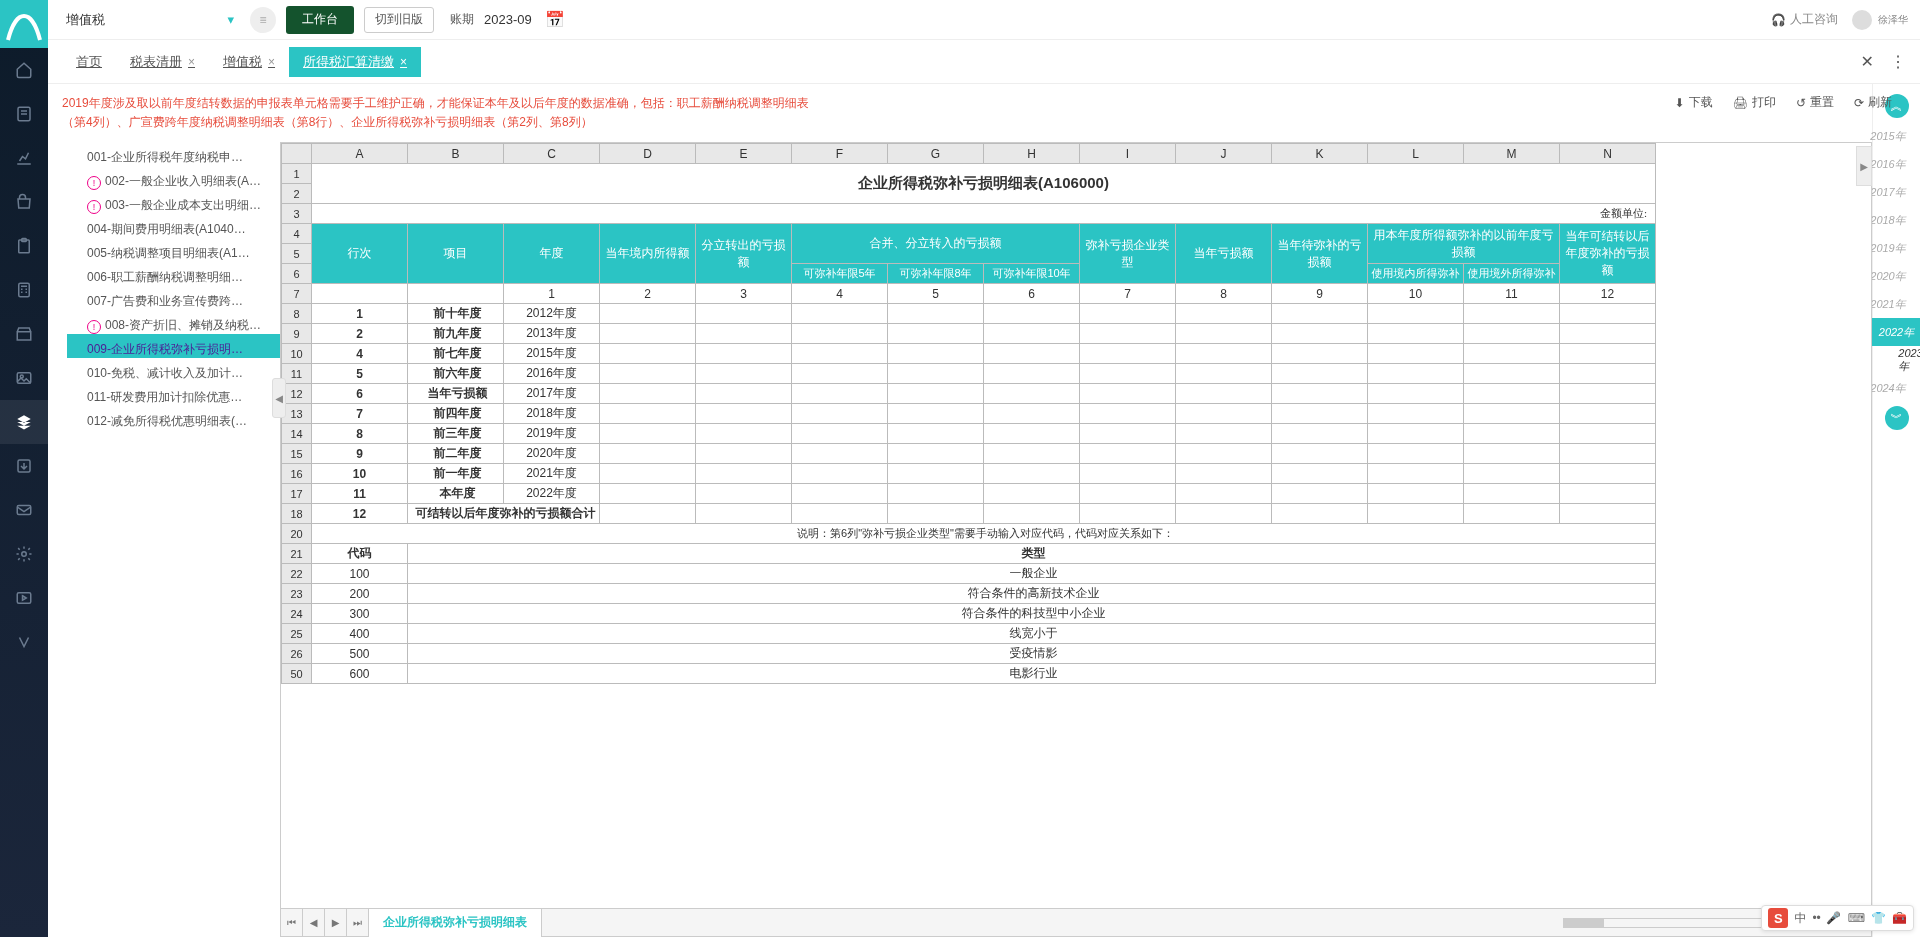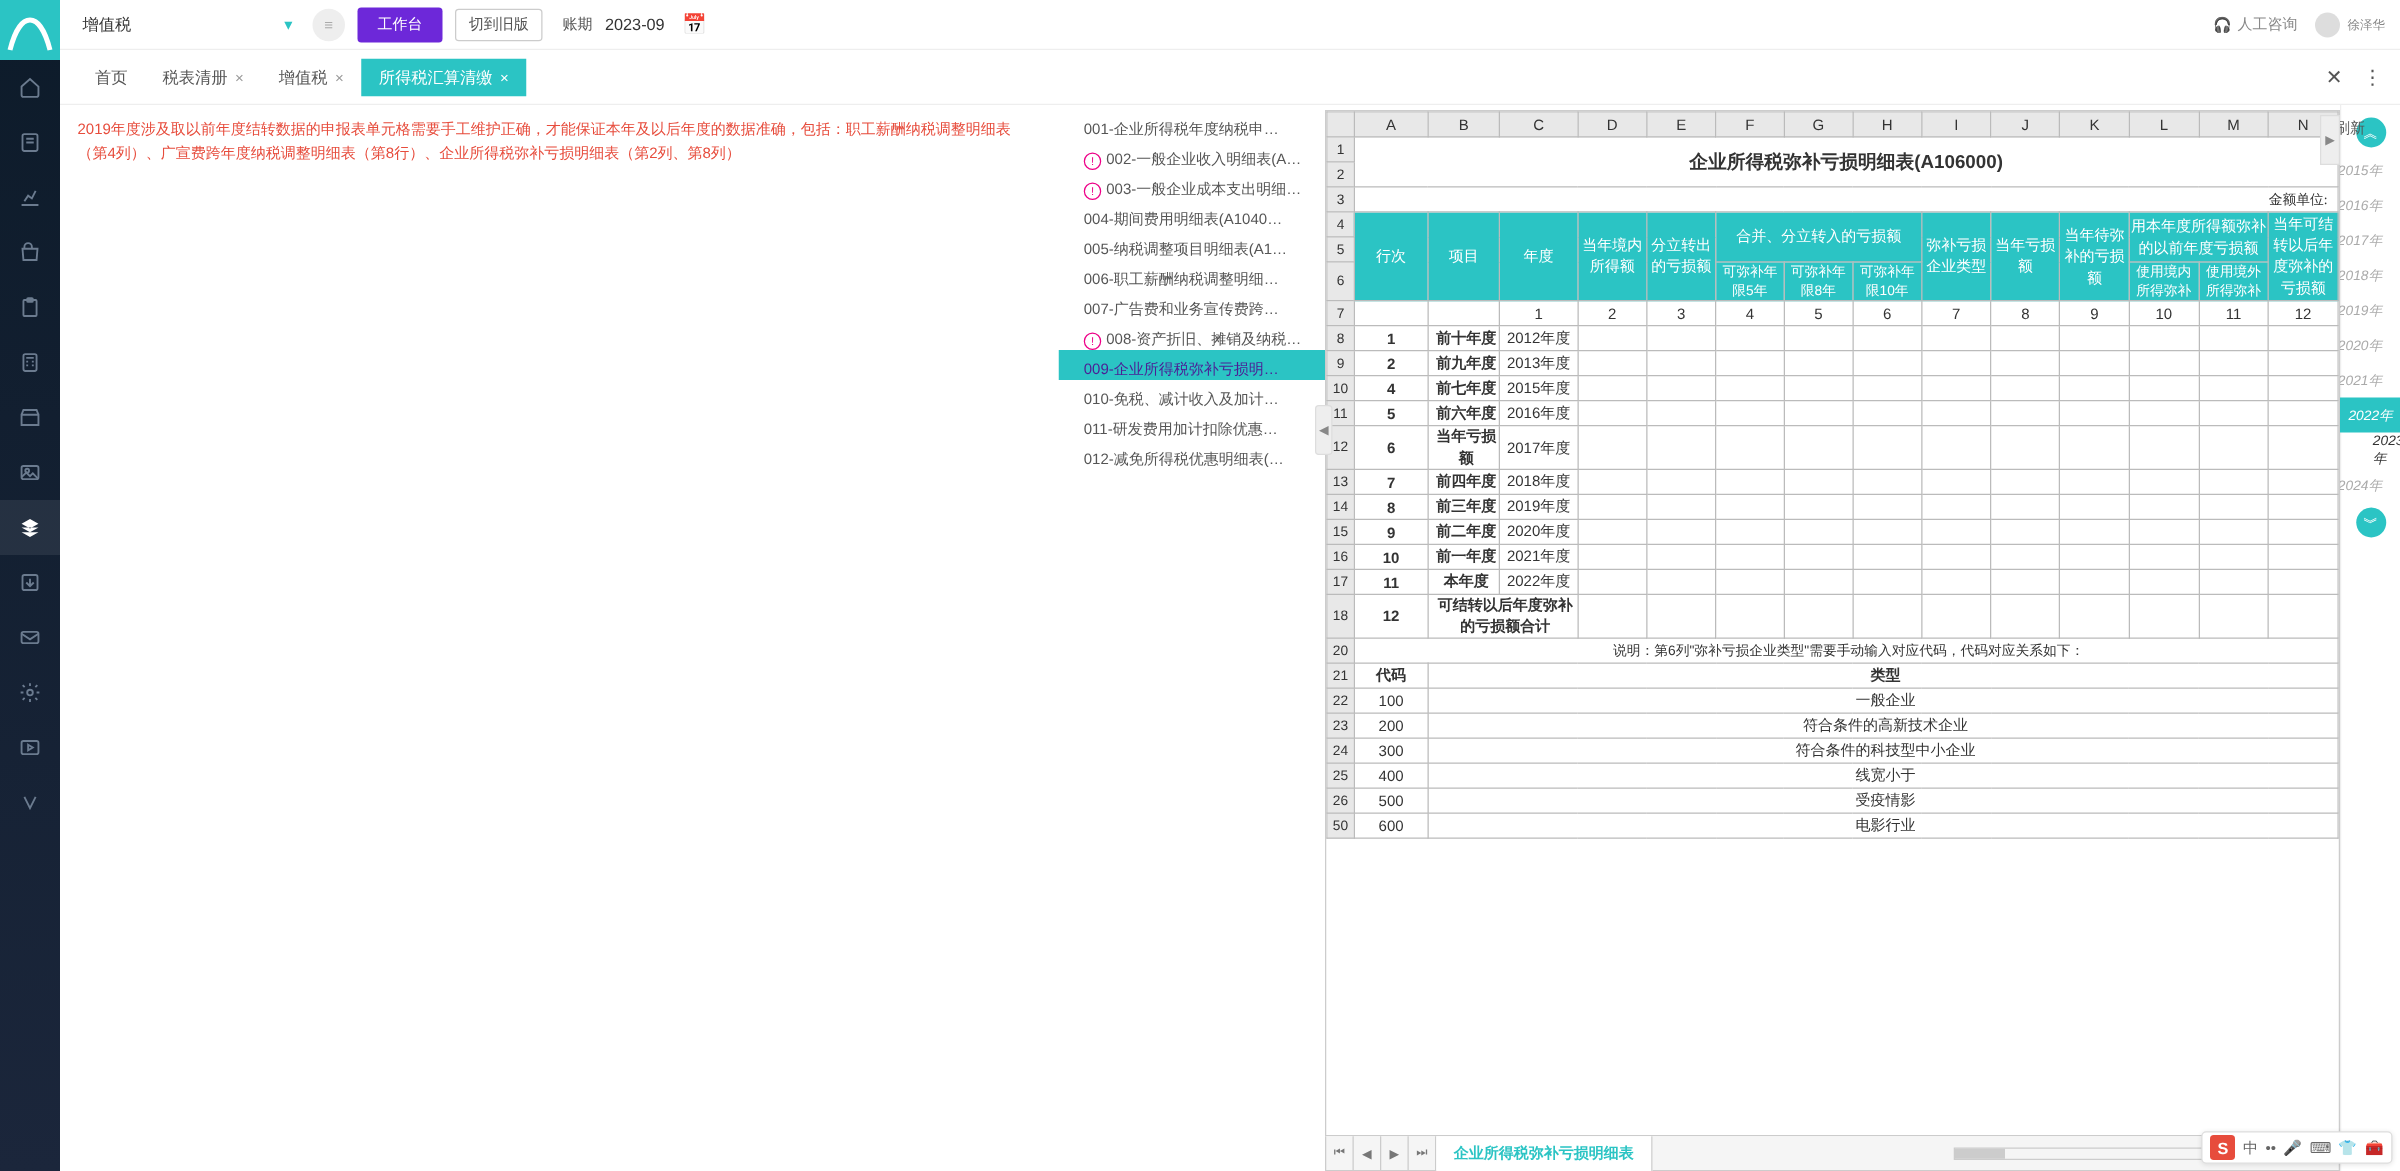--- a/index.html
+++ b/index.html
@@ -14,33 +14,33 @@
 .left-nav .nav-item svg { width: 18px; height: 18px; }
 
 
 .main { flex: 1; display: flex; flex-direction: column; background: #fff; }
 
 
 .topbar { height: 40px; display: flex; align-items: center; padding: 0 12px; border-bottom: 1px solid #eee; gap: 10px; }
 .dropdown { min-width: 180px; height: 28px; border: none; background: transparent; color: #333; font-size: 13px; display: flex; align-items: center; justify-content: space-between; padding: 0 6px; cursor: pointer; }
 .dropdown .chev { color: #2bc4c4; }
 .circle-btn { width: 26px; height: 26px; border-radius: 50%; background: #eee; display: flex; align-items: center; justify-content: center; color: #aaa; font-size: 12px; }
-.btn-primary { background: #6d28d9; color: #fff; border: none; height: 28px; padding: 0 16px; border-radius: 3px; font-size: 12px; cursor: pointer; }
+.btn-primary { background: #14532d; color: #fff; border: none; height: 28px; padding: 0 16px; border-radius: 3px; font-size: 12px; cursor: pointer; }
 .btn-outline { border: 1px solid #ccc; background: #fff; height: 26px; padding: 0 10px; border-radius: 3px; font-size: 12px; cursor: pointer; color: #555; }
 .period-label { font-size: 12px; color: #555; margin-left: 6px; }
 .period-value { font-size: 13px; color: #333; }
 .cal-icon { color: #2bc4c4; margin-left: 4px; }
 .topbar .right { margin-left: auto; display: flex; align-items: center; gap: 14px; }
 .headset { color: #888; font-size: 12px; display: flex; align-items: center; gap: 4px; }
 .user { display: flex; align-items: center; gap: 6px; color: #888; font-size: 10px; }
 .avatar { width: 20px; height: 20px; border-radius: 50%; background: #ddd; }
 
 
 .tabs { height: 44px; display: flex; align-items: center; padding: 0 14px; border-bottom: 1px solid #eee; gap: 2px; }
-.tab { padding: 0 14px; height: 30px; display: flex; align-items: center; font-size: 13px; color: #555; cursor: pointer; gap: 6px; }
+.tab { padding: 0 14px; height: 30px; display: flex; align-items: center; font-size: 13px; color: #555; cursor: pointer; gap: 6px; text-decoration: underline; }
 .tab .close { font-size: 12px; color: #999; }
 .tab.active { background: #2bc4c4; color: #fff; }
 .tab.active .close { color: #fff; }
 .tabs .tools { margin-left: auto; display: flex; align-items: center; gap: 16px; color: #555; }
 
 
 .content { flex: 1; display: flex; overflow: hidden; position: relative; }
 .notice { font-size: 12px; color: #e74c3c; padding: 10px 14px 6px; line-height: 1.6; max-width: 780px; }
 .toolbar { position: absolute; top: 10px; right: 28px; display: flex; gap: 20px; font-size: 12px; color: #555; }
 .toolbar .tbtn { cursor: pointer; display: flex; align-items: center; gap: 4px; }
@@ -76,21 +76,21 @@
 .year-panel .yp-btn { width: 24px; height: 24px; border-radius: 50%; background: #2bc4c4; color: #fff; display: flex; align-items: center; justify-content: center; font-size: 12px; margin: 4px 0; cursor: pointer; }
 .year-panel .year { font-size: 11px; color: #aaa; height: 28px; display: flex; align-items: center; cursor: pointer; font-style: italic; }
 .year-panel .year.active { background: #2bc4c4; color: #fff; width: 100%; justify-content: center; border-radius: 2px; }
 .year-panel .year.current { color: #333; margin-left: 28px; }
 
 
 .ime { position: fixed; right: 6px; bottom: 6px; height: 26px; display: flex; align-items: center; gap: 6px; background: #fff; border: 1px solid #ddd; border-radius: 4px; padding: 0 6px; font-size: 12px; box-shadow: 0 1px 4px rgba(0,0,0,0.1); }
 .ime .s { width: 20px; height: 20px; background: #e74c3c; color: #fff; border-radius: 3px; display: flex; align-items: center; justify-content: center; font-weight: bold; font-size: 13px; }
 .ime span { color: #666; }
 
-.content-inner { flex: 1; display: flex; overflow: hidden; }
+.content-inner { flex: 1; display: flex; flex-direction: column; overflow: hidden; }
 .middle { flex: 1; display: flex; overflow: hidden; position: relative; }
 </style>
 </head>
 <body>
 
 <div class="app">
   <div class="left-nav">
     <div class="logo">
         <svg viewBox="0 0 24 24" fill="none" stroke="currentColor" stroke-width="2">
           <path d="M4 20 C 8 4, 16 4, 20 20"></path>

